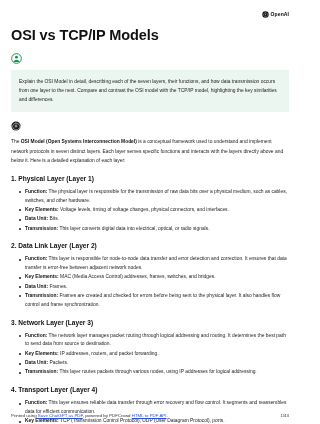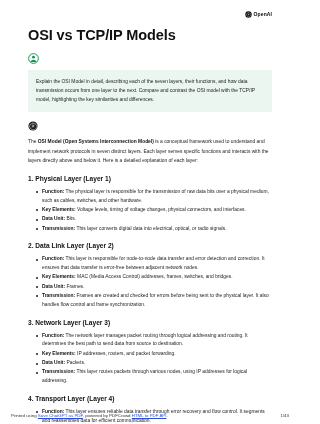--- a/index.html
+++ b/index.html
@@ -13,21 +13,21 @@
     font-family: "Liberation Sans", sans-serif;
     color: #1a1a1a;
     position: relative;
     overflow: hidden;
   }
   .page {
     position: relative;
     width: 300px;
     height: 424px;
     box-sizing: border-box;
-    padding: 0 28px;
+    padding: 0 11px;
   }
 
   
   .brand-row {
     height: 22px;
     display: flex;
     align-items: center;
     justify-content: flex-end;
     padding-top: 6px;
     box-sizing: border-box;

